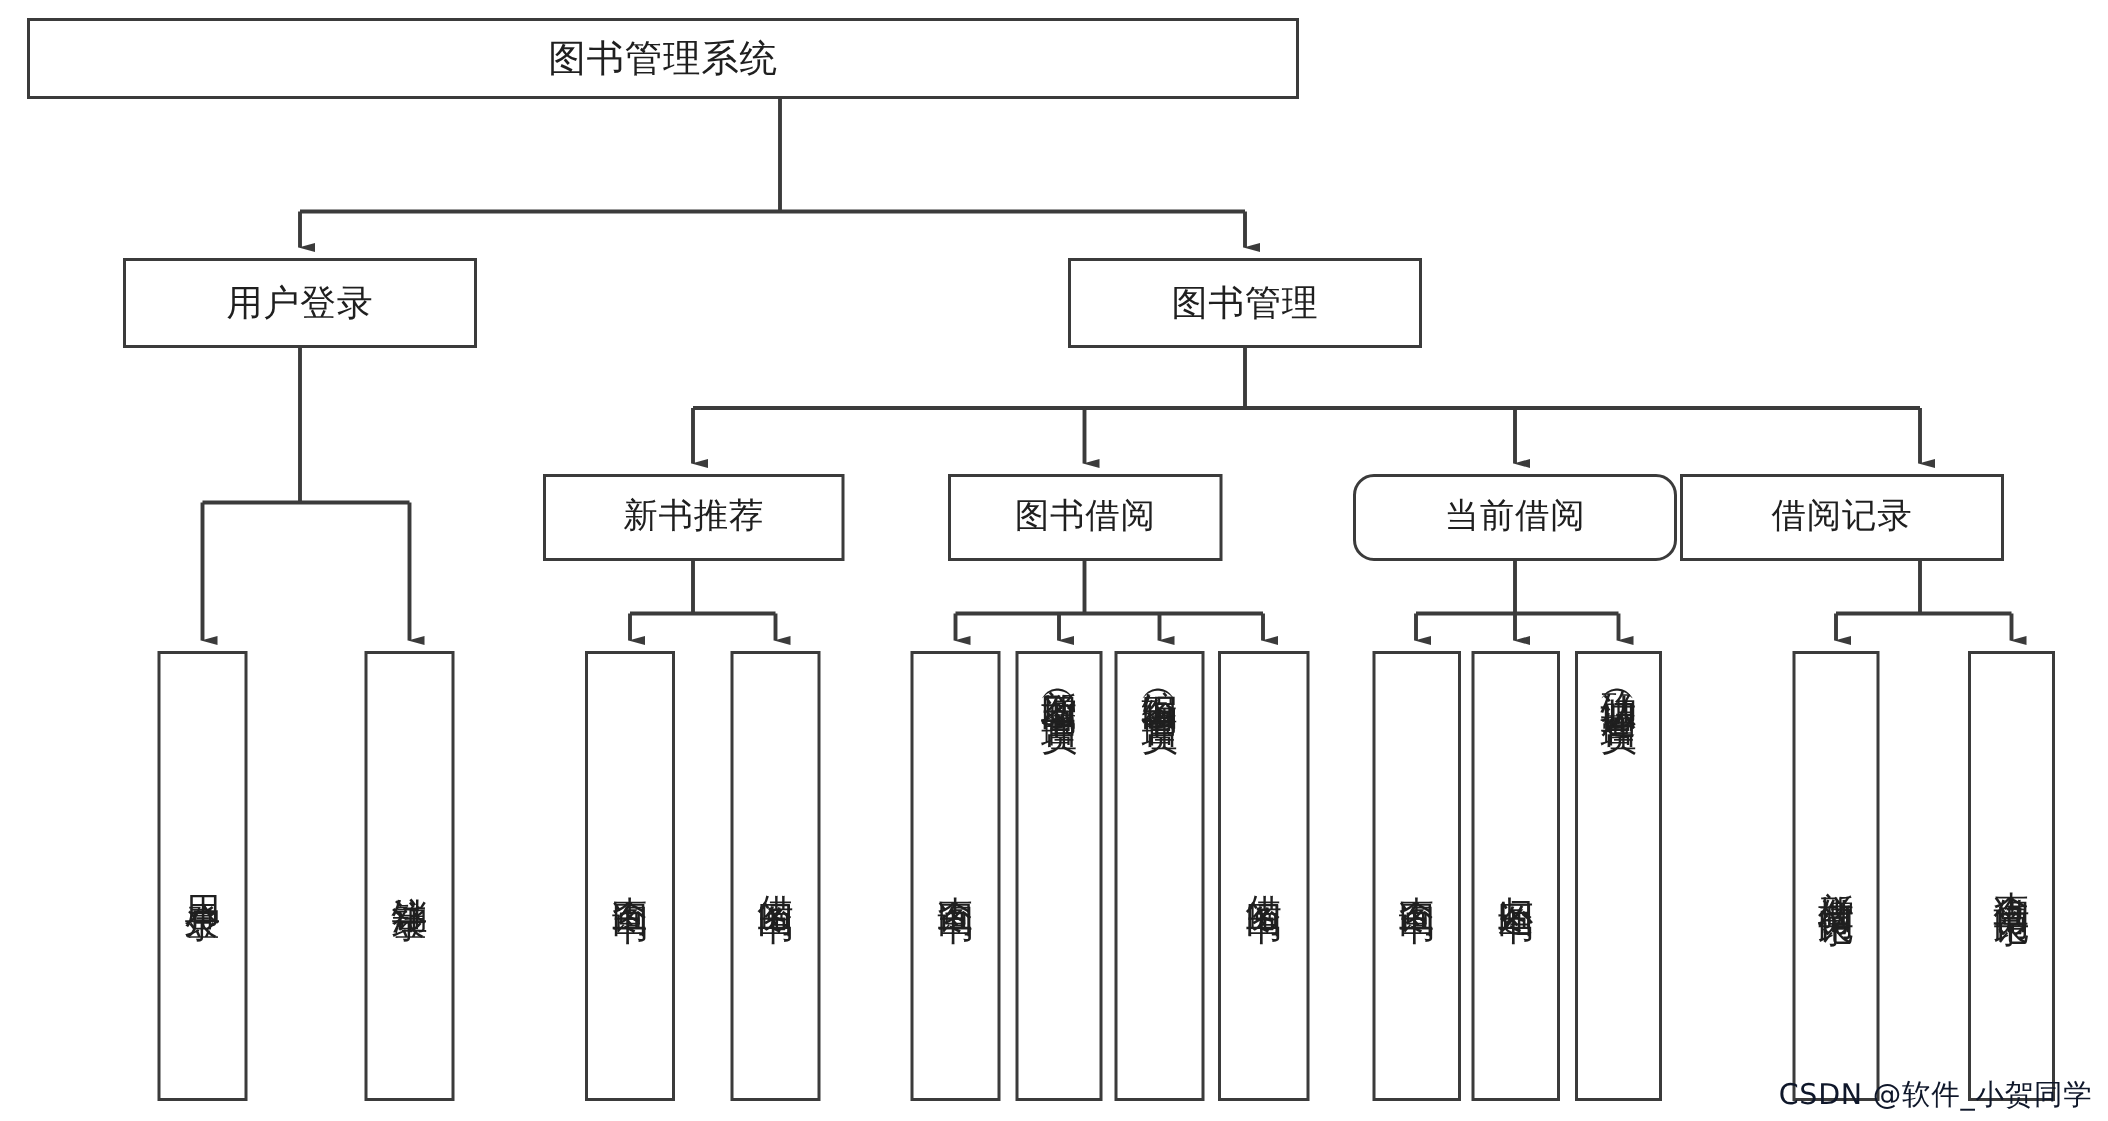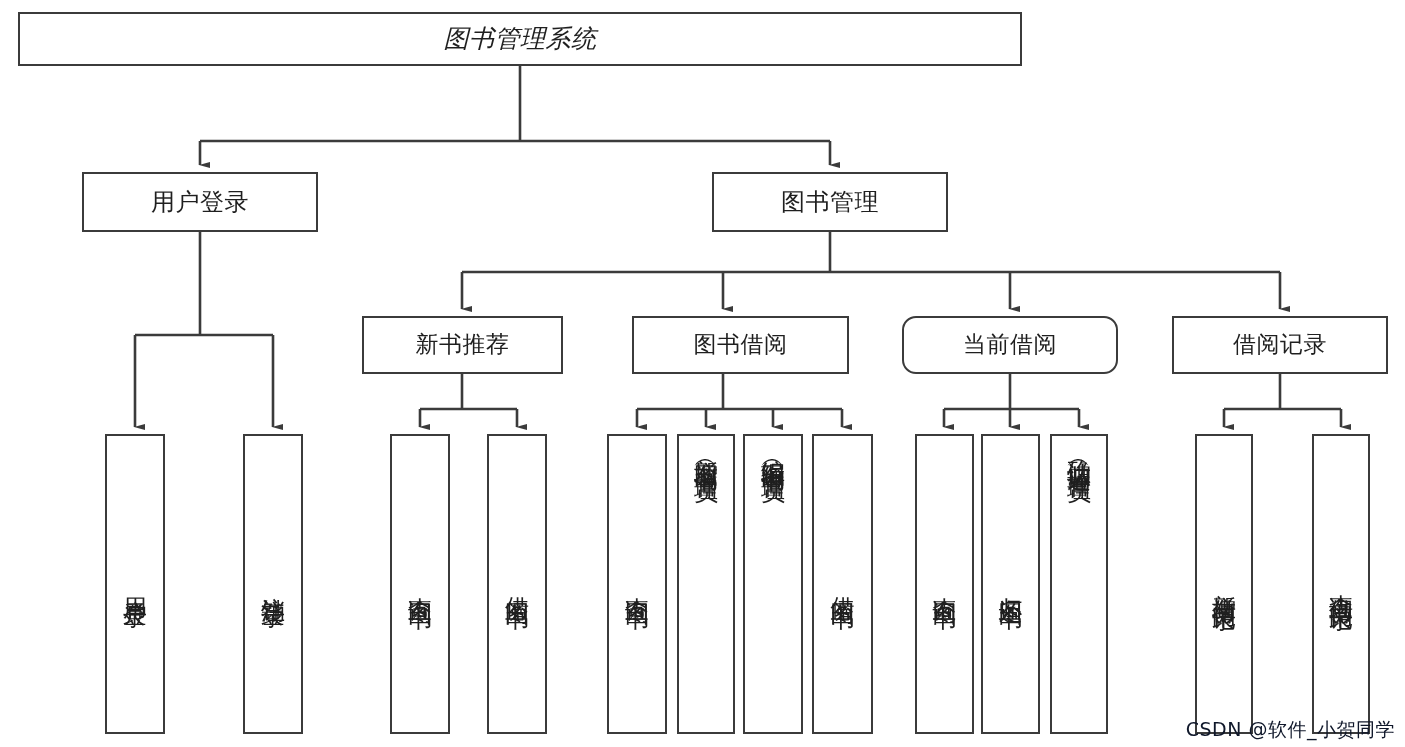--- a/index.html
+++ b/index.html
@@ -118,41 +118,41 @@
       <path d="M1010,409 L1010,427" marker-end="url(#arrow)"></path>
       <path d="M1079,409 L1079,427" marker-end="url(#arrow)"></path>
 
       <path d="M1280,374 L1280,409"></path>
       <path d="M1224,409 L1341,409"></path>
       <path d="M1224,409 L1224,427" marker-end="url(#arrow)"></path>
       <path d="M1341,409 L1341,427" marker-end="url(#arrow)"></path>
     </g>
   </svg>
 
-  <div class="node root" style="left:18px; top:12px; width:1004px; height:54px;font-style:italic;">
+  <div class="node root" style="left:18px; top:12px; width:848px; height:54px;">
     <span class="label">图书管理系统</span>
   </div>
 
   <div class="node level2" style="left:82px; top:172px; width:236px; height:60px;">
     <span class="label">用户登录</span>
   </div>
   <div class="node level2" style="left:712px; top:172px; width:236px; height:60px;">
     <span class="label">图书管理</span>
   </div>
 
   <div class="node level3" style="left:362px; top:316px; width:201px; height:58px;">
     <span class="label">新书推荐</span>
   </div>
-  <div class="node level3" style="left:632px; top:316px; width:217px; height:58px;">
+  <div class="node level3" style="left:632px; top:316px; width:183px; height:58px;">
     <span class="label">图书借阅</span>
   </div>
   <div class="node level3" style="left:902px; top:316px; width:216px; height:58px;border-radius:14px;">
     <span class="label">当前借阅</span>
   </div>
-  <div class="node level3" style="left:1172px; top:316px; width:216px; height:58px;">
+  <div class="node level3" style="left:1120px; top:316px; width:216px; height:58px;">
     <span class="label">借阅记录</span>
   </div>
 
   <div class="node leaf align-middle" style="left:105px; top:434px; width:60px; height:300px;">
     <span class="label">用户登录</span>
   </div>
   <div class="node leaf align-middle" style="left:243px; top:434px; width:60px; height:300px;">
     <span class="label">注销登录</span>
   </div>
 

